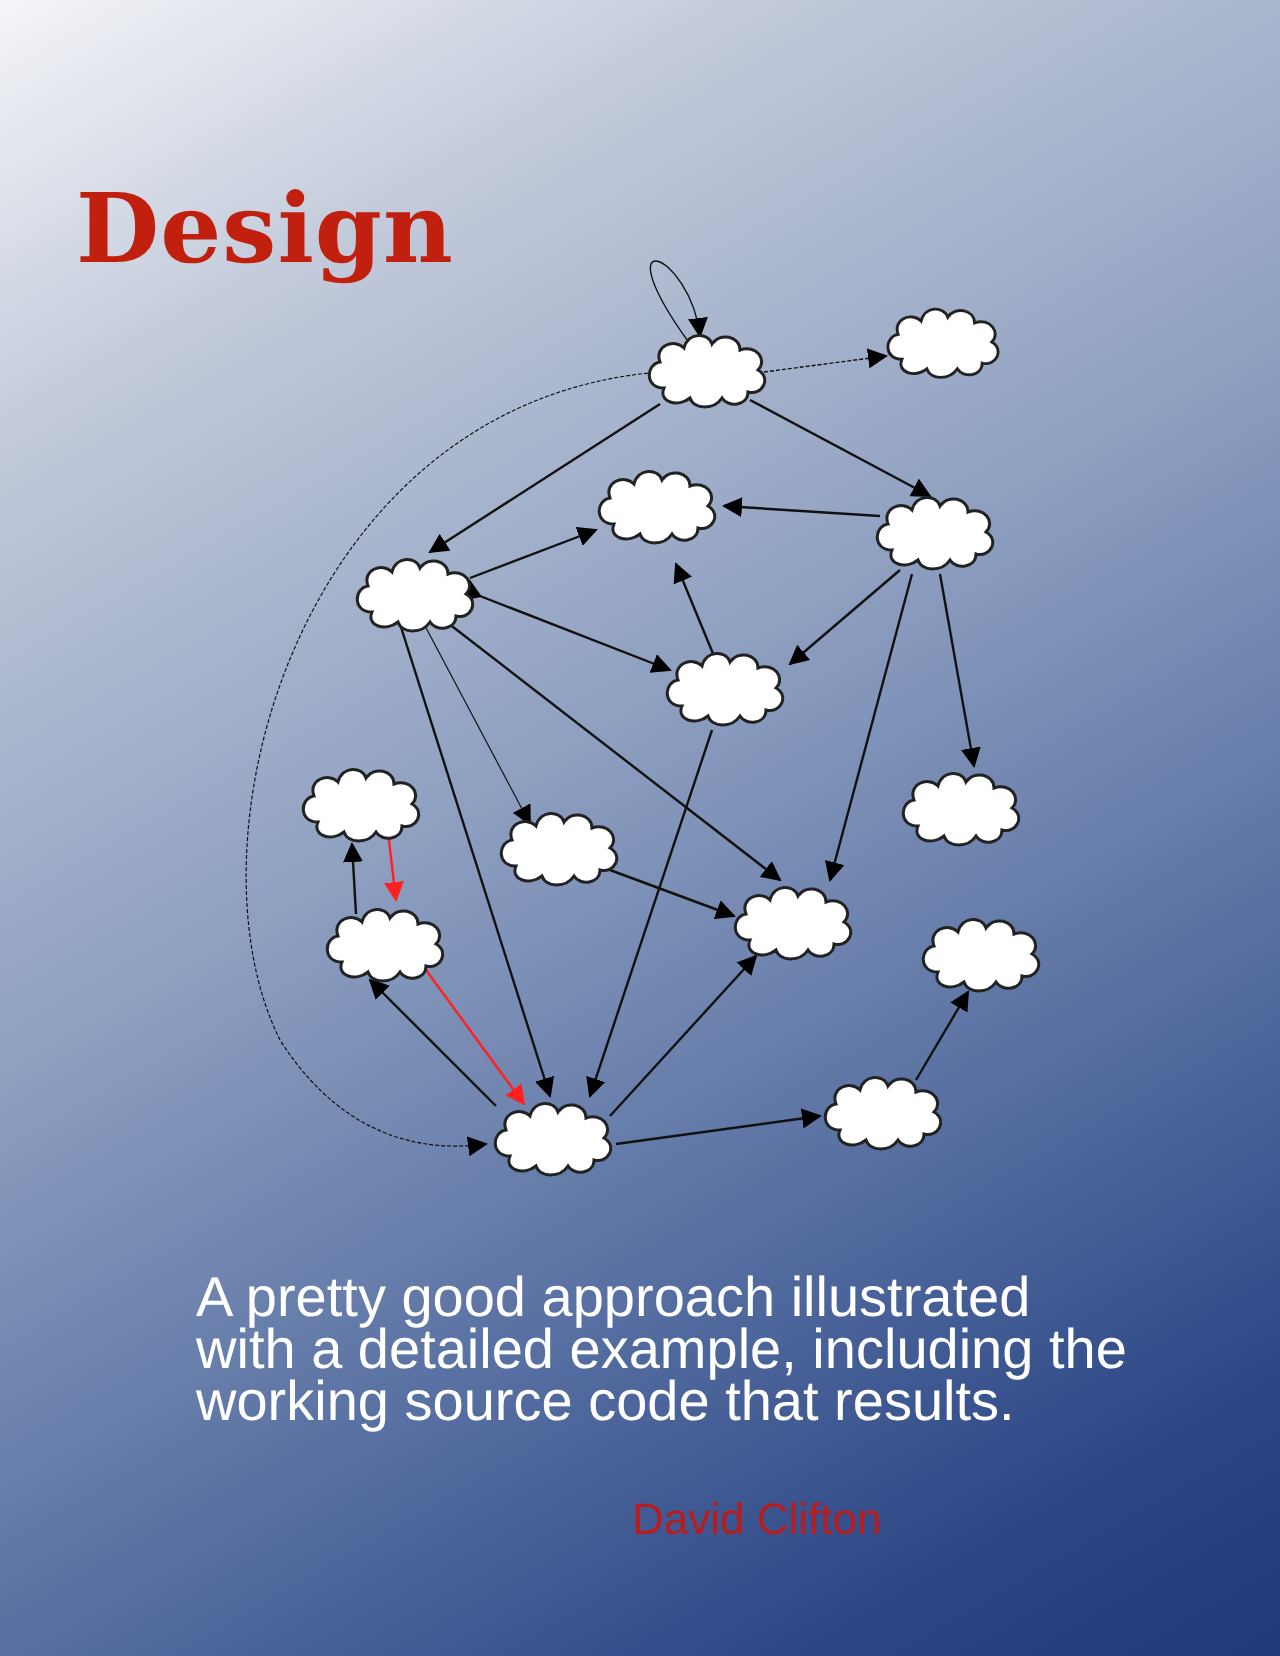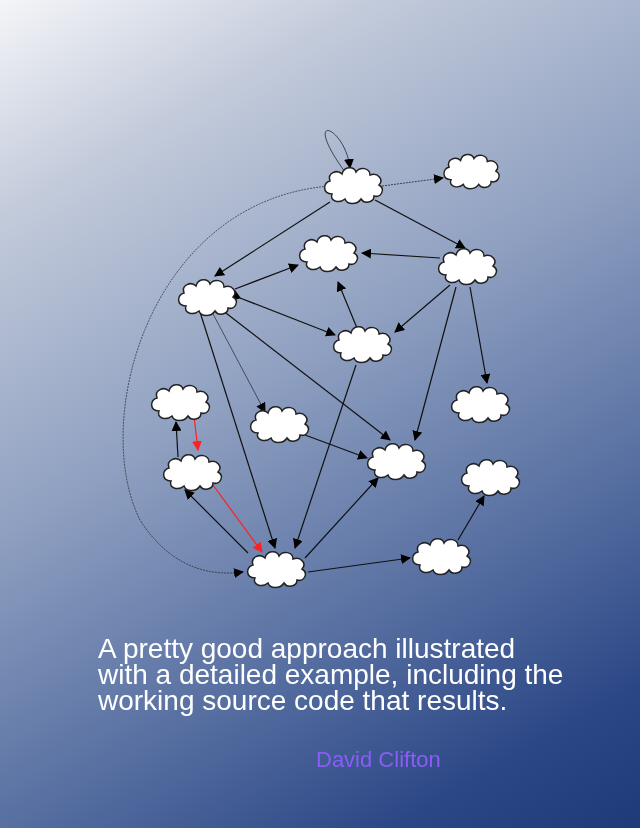--- a/index.html
+++ b/index.html
@@ -5,27 +5,28 @@
   html,body{margin:0;padding:0;}
   body{width:640px;height:828px;overflow:hidden;position:relative;
     background:linear-gradient(150deg,#f4f5f8 0%,#c3cbdb 18%,#8e9fc0 45%,#5a72a3 68%,#2c4786 88%,#1f3a78 100%);
     font-family:"Liberation Sans",sans-serif;}
   .title{position:absolute;left:38px;top:40px;margin:0;color:#c1200f;
     font-family:"DejaVu Serif","Liberation Serif",serif;font-weight:bold;
     font-size:48px;line-height:50px;letter-spacing:0.5px;}
   .diagram{position:absolute;left:0;top:0;}
   .subtitle{position:absolute;left:98px;top:636px;width:470px;color:#fff;
     font-size:28px;line-height:26px;margin:0;}
-  .author{position:absolute;left:316px;top:747px;color:#8b5cf6;font-size:22px;}
+  .author{position:absolute;left:316px;top:747px;color:#b91c1c;font-size:22px;}
 </style>
 </head>
 <body>
 
 <h1 class="title">
   <br>
+  <span>Design</span>
 </h1>
 
 <svg class="diagram" width="640" height="828" viewBox="0 0 640 828">
   <defs>
     <marker id="ah" markerWidth="10" markerHeight="10" refX="9" refY="5" orient="auto" markerUnits="userSpaceOnUse">
       <path d="M0,0 L10,5 L0,10 z" fill="#000"></path>
     </marker>
     <marker id="ahr" markerWidth="10" markerHeight="10" refX="9" refY="5" orient="auto" markerUnits="userSpaceOnUse">
       <path d="M0,0 L10,5 L0,10 z" fill="#ff2020"></path>
     </marker>

